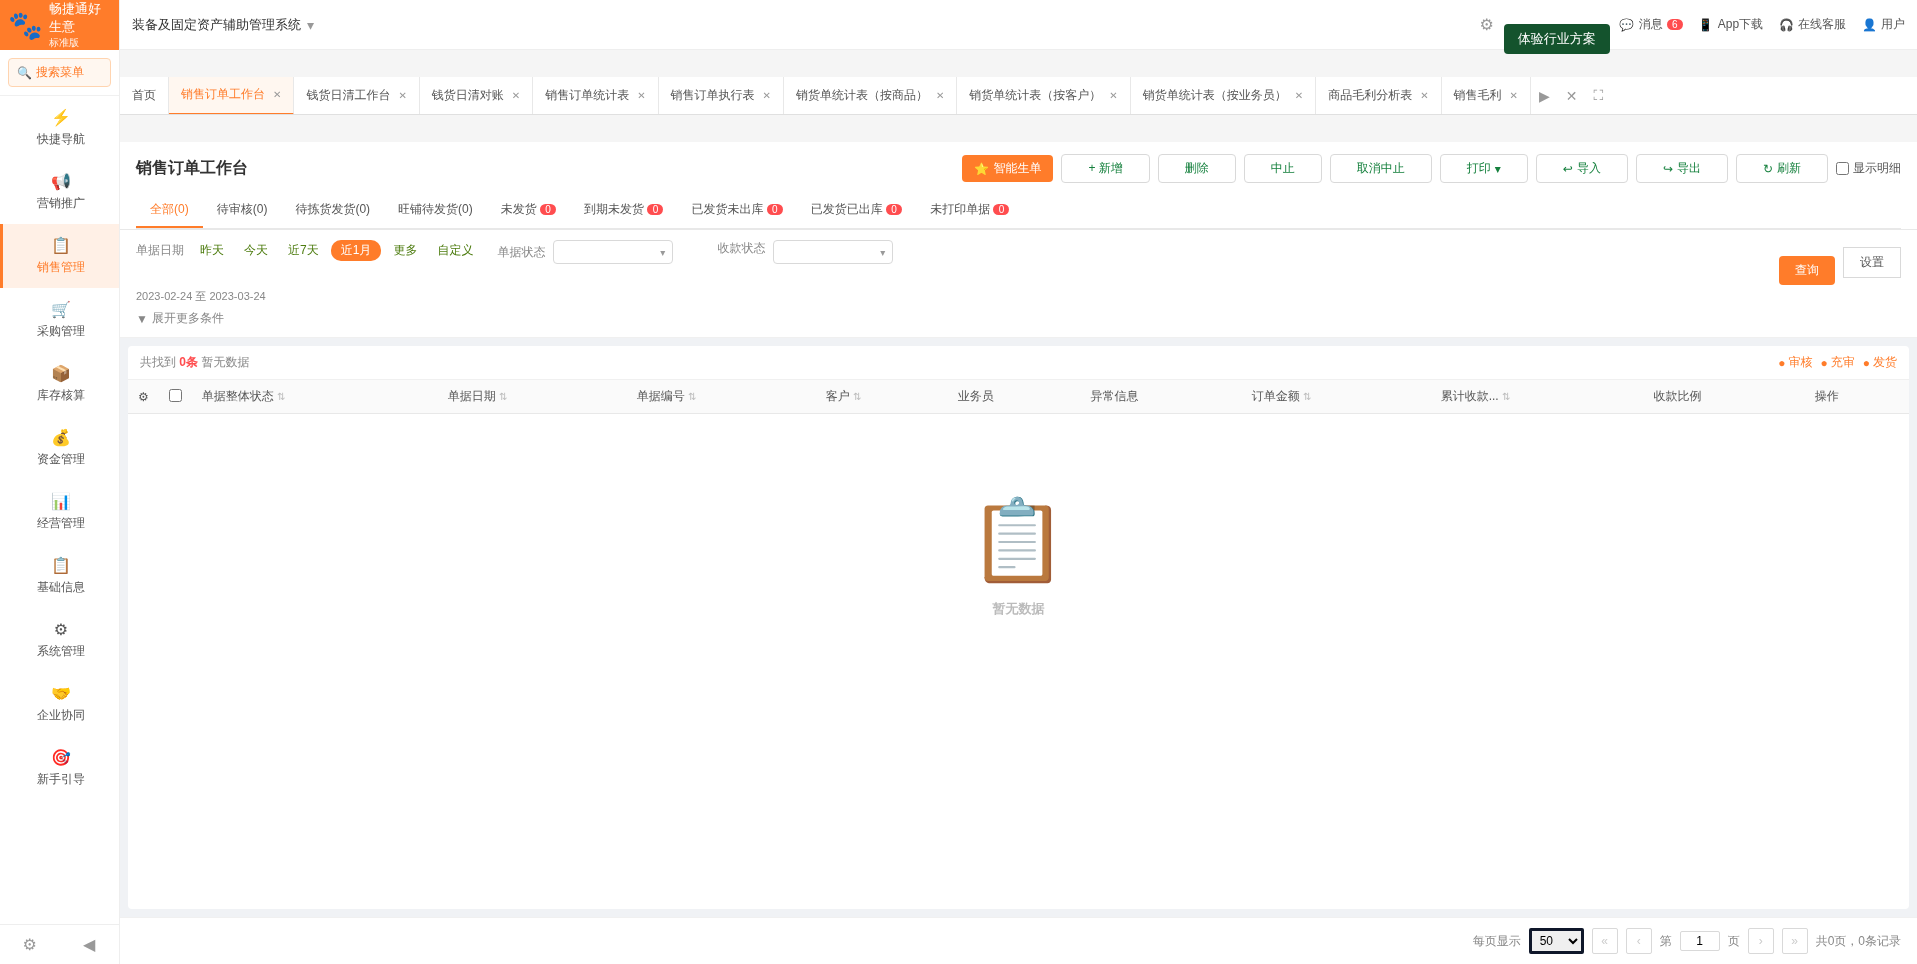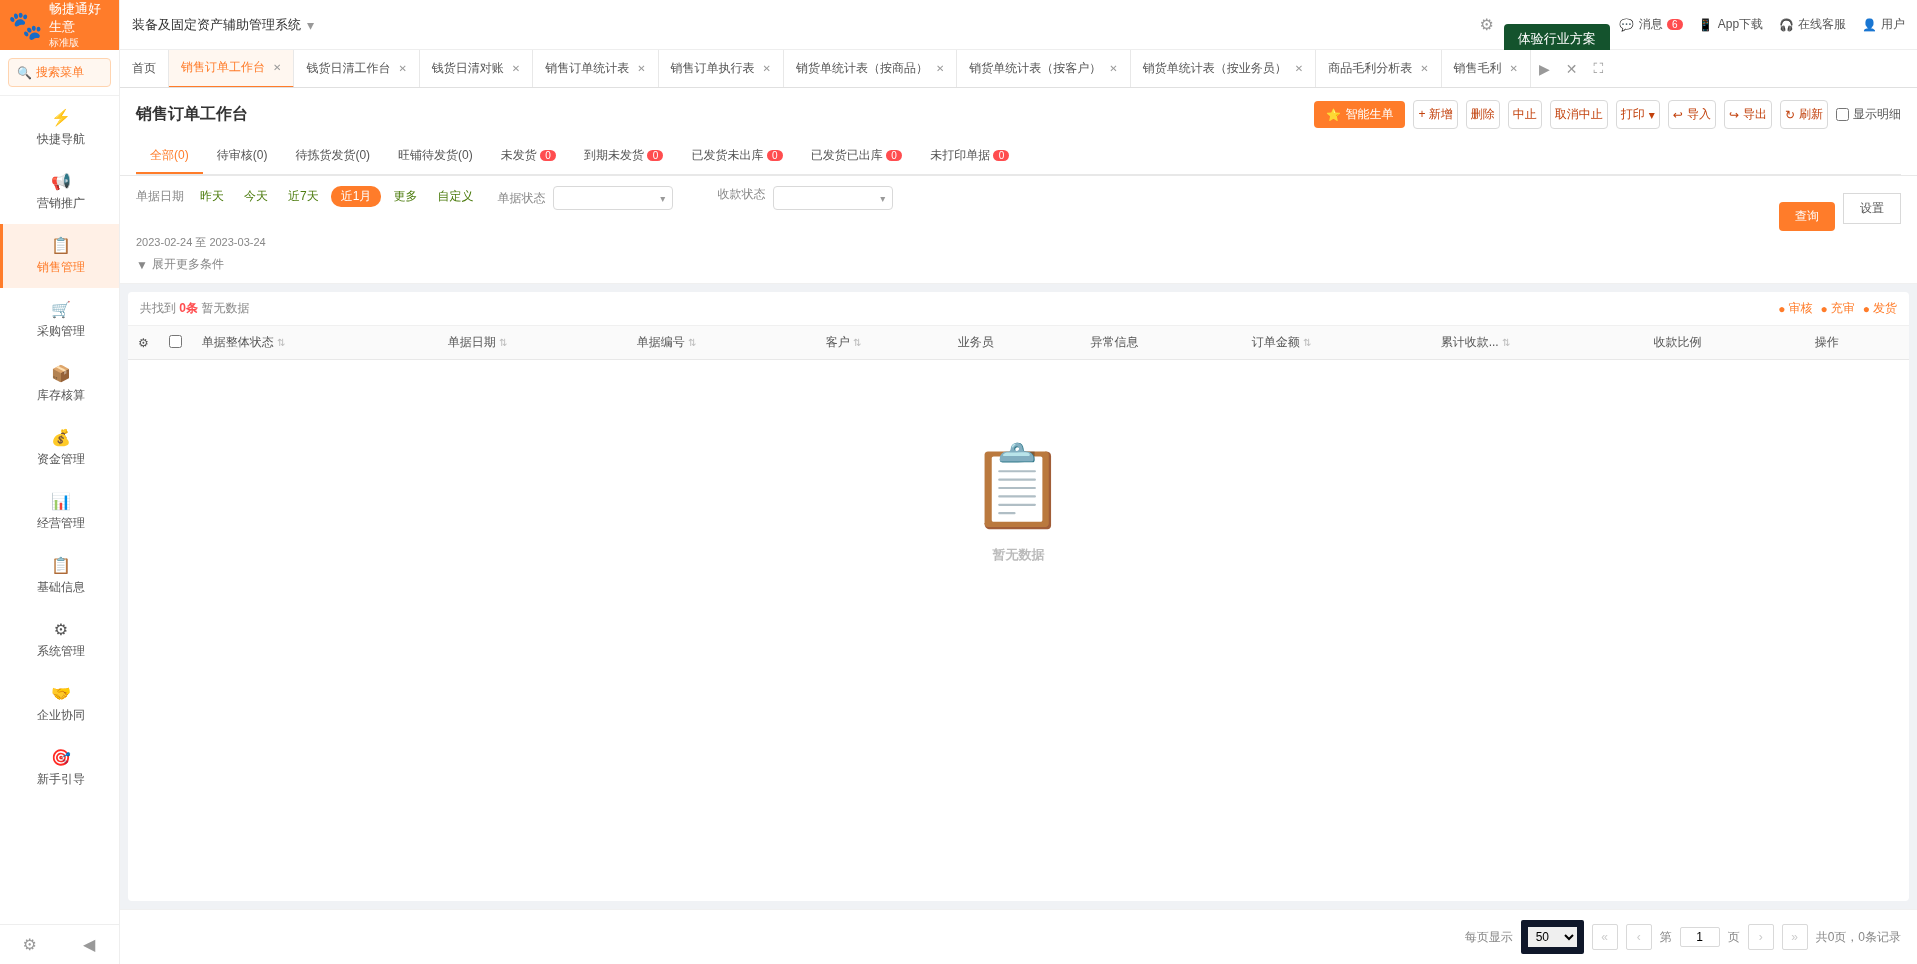--- a/index.html
+++ b/index.html
@@ -10,21 +10,21 @@
     .sidebar-logo { background: #ff7c2a; color: #fff; padding: 10px 8px; display: flex; align-items: center; gap: 6px; height: 50px; }
     .sidebar-search { padding: 8px; border-bottom: 1px solid #f0f0f0; }
     .sidebar-search-btn { width: 100%; background: #fff7f0; border: 1px solid #ffd4b0; border-radius: 4px; padding: 5px 8px; color: #ff7c2a; cursor: pointer; font-size: 12px; display: flex; align-items: center; gap: 4px; }
     .sidebar-nav-item { padding: 12px 10px; display: flex; flex-direction: column; align-items: center; gap: 4px; cursor: pointer; color: #555; font-size: 12px; border-left: 3px solid transparent; }
     .sidebar-nav-item.active { background: #fff0e6; color: #ff7c2a; border-left: 3px solid #ff7c2a; }
     .sidebar-nav-item .icon { font-size: 16px; }
     .sidebar-bottom { margin-top: auto; display: flex; gap: 0; border-top: 1px solid #eee; }
     .sidebar-bottom-btn { flex: 1; padding: 10px 4px; display: flex; align-items: center; justify-content: center; cursor: pointer; color: #999; font-size: 16px; }
 
     
-    .main { flex: 1; display: flex; flex-direction: column; overflow: hidden; }
+    .main { flex: 1; display: flex; flex-direction: column; overflow: hidden; gap: 27px; }
 
     
     .top-header { height: 50px; background: #fff; display: flex; align-items: center; padding: 0 12px; border-bottom: 1px solid #eee; gap: 10px; }
     .top-header-title { font-size: 13px; color: #333; flex: 1; display: flex; align-items: center; gap: 6px; }
     .top-header-title-text { font-weight: normal; }
     .top-header-dropdown { font-size: 14px; color: #999; cursor: pointer; }
     .top-header-gear { font-size: 16px; color: #999; cursor: pointer; }
     .top-header-trial-btn { background: #14532d; color: #fff; border: none; border-radius: 4px; padding: 6px 14px; font-size: 13px; cursor: pointer; margin-top: 29px; }
     .top-header-right { display: flex; align-items: center; gap: 16px; color: #555; font-size: 12px; margin-left: auto; }
     .top-header-right-item { display: flex; align-items: center; gap: 4px; cursor: pointer; }
@@ -38,21 +38,21 @@
     .tab-close { font-size: 10px; color: #999; margin-left: 2px; }
     .tab-nav-btn { padding: 0 8px; height: 38px; display: flex; align-items: center; cursor: pointer; color: #999; font-size: 14px; }
 
     
     .content { flex: 1; display: flex; flex-direction: column; overflow: hidden; background: #f0f2f5; }
     .page-header { background: #fff; padding: 12px 16px 0; border-bottom: 1px solid #e8e8e8; }
     .page-title-row { display: flex; align-items: center; justify-content: space-between; margin-bottom: 10px; }
     .page-title { font-size: 16px; font-weight: bold; color: #333; }
     .page-title-actions { display: flex; align-items: center; gap: 8px; }
     .btn-smart { background: #ff7c2a; color: #fff; border: none; border-radius: 4px; padding: 5px 12px; font-size: 12px; cursor: pointer; display: flex; align-items: center; gap: 4px; }
-    .btn-outline { background: #fff; color: #c2410c; border: 1px solid #d9d9d9; border-radius: 4px; padding: 5px 4px; font-size: 12px; cursor: pointer; display: flex; align-items: center; gap: 4px; }
+    .btn-outline { background: #fff; color: #15803d; border: 1px solid #d9d9d9; border-radius: 4px; padding: 5px 26px; font-size: 12px; cursor: pointer; display: flex; align-items: center; gap: 4px; }
 
     
     .sub-tabs { display: flex; gap: 0; padding: 0; background: #fff; border-bottom: 1px solid #e8e8e8; }
     .sub-tab { padding: 8px 14px; cursor: pointer; color: #555; font-size: 12px; border-bottom: 2px solid transparent; }
     .sub-tab.active { color: #ff7c2a; border-bottom: 2px solid #ff7c2a; font-weight: 500; }
     .badge-red { background: #ff4d4f; color: #fff; border-radius: 8px; padding: 0 5px; font-size: 10px; min-width: 16px; text-align: center; display: inline-block; }
     .filter-group { display: flex; align-items: center; gap: 8px; }
     .filter-label { color: #888; font-size: 12px; white-space: nowrap; }
     .filter-date-options { display: flex; gap: 4px; }
     .filter-date-opt { padding: 2px 8px; font-size: 12px; cursor: pointer; color: #4d7c0f; border-radius: 2px; }
@@ -78,21 +78,21 @@
     thead th { background: #fafafa; padding: 8px 10px; text-align: left; color: #555; font-size: 12px; font-weight: normal; border-bottom: 1px solid #e8e8e8; white-space: nowrap; }
     thead th .sort-icon { color: #bbb; font-size: 10px; cursor: pointer; }
     tbody td { padding: 8px 10px; color: #555; font-size: 12px; border-bottom: 1px solid #f5f5f5; }
     .empty-state { display: flex; flex-direction: column; align-items: center; justify-content: center; padding: 80px 0; }
     .empty-icon { font-size: 80px; margin-bottom: 12px; }
     .empty-text { color: #bbb; font-size: 13px; font-weight: bold; }
 
     
     .pagination { display: flex; align-items: center; justify-content: flex-end; padding: 10px 16px; background: #fff; border-top: 1px solid #f0f0f0; gap: 8px; }
     .page-size-label { color: #888; font-size: 12px; }
-    .page-size-select { border: 7px solid #0f172a; border-radius: 2px; padding: 2px 4px; font-size: 12px; }
+    .page-size-select { border: 3px solid #0f172a; border-radius: 2px; padding: 2px 4px; font-size: 12px; }
     .page-nav-btn { width: 26px; height: 26px; display: flex; align-items: center; justify-content: center; cursor: pointer; color: #888; font-size: 12px; border: 1px solid #d9d9d9; border-radius: 2px; background: #fff; }
     .page-nav-btn.disabled { color: #ccc; cursor: not-allowed; }
     .page-input { width: 40px; border: 1px solid #d9d9d9; border-radius: 2px; padding: 2px 4px; font-size: 12px; text-align: center; }
     .page-info { color: #888; font-size: 12px; }
   </style>
 </head>
 <body>
 
 <div class="sidebar">
   <div class="sidebar-logo">

